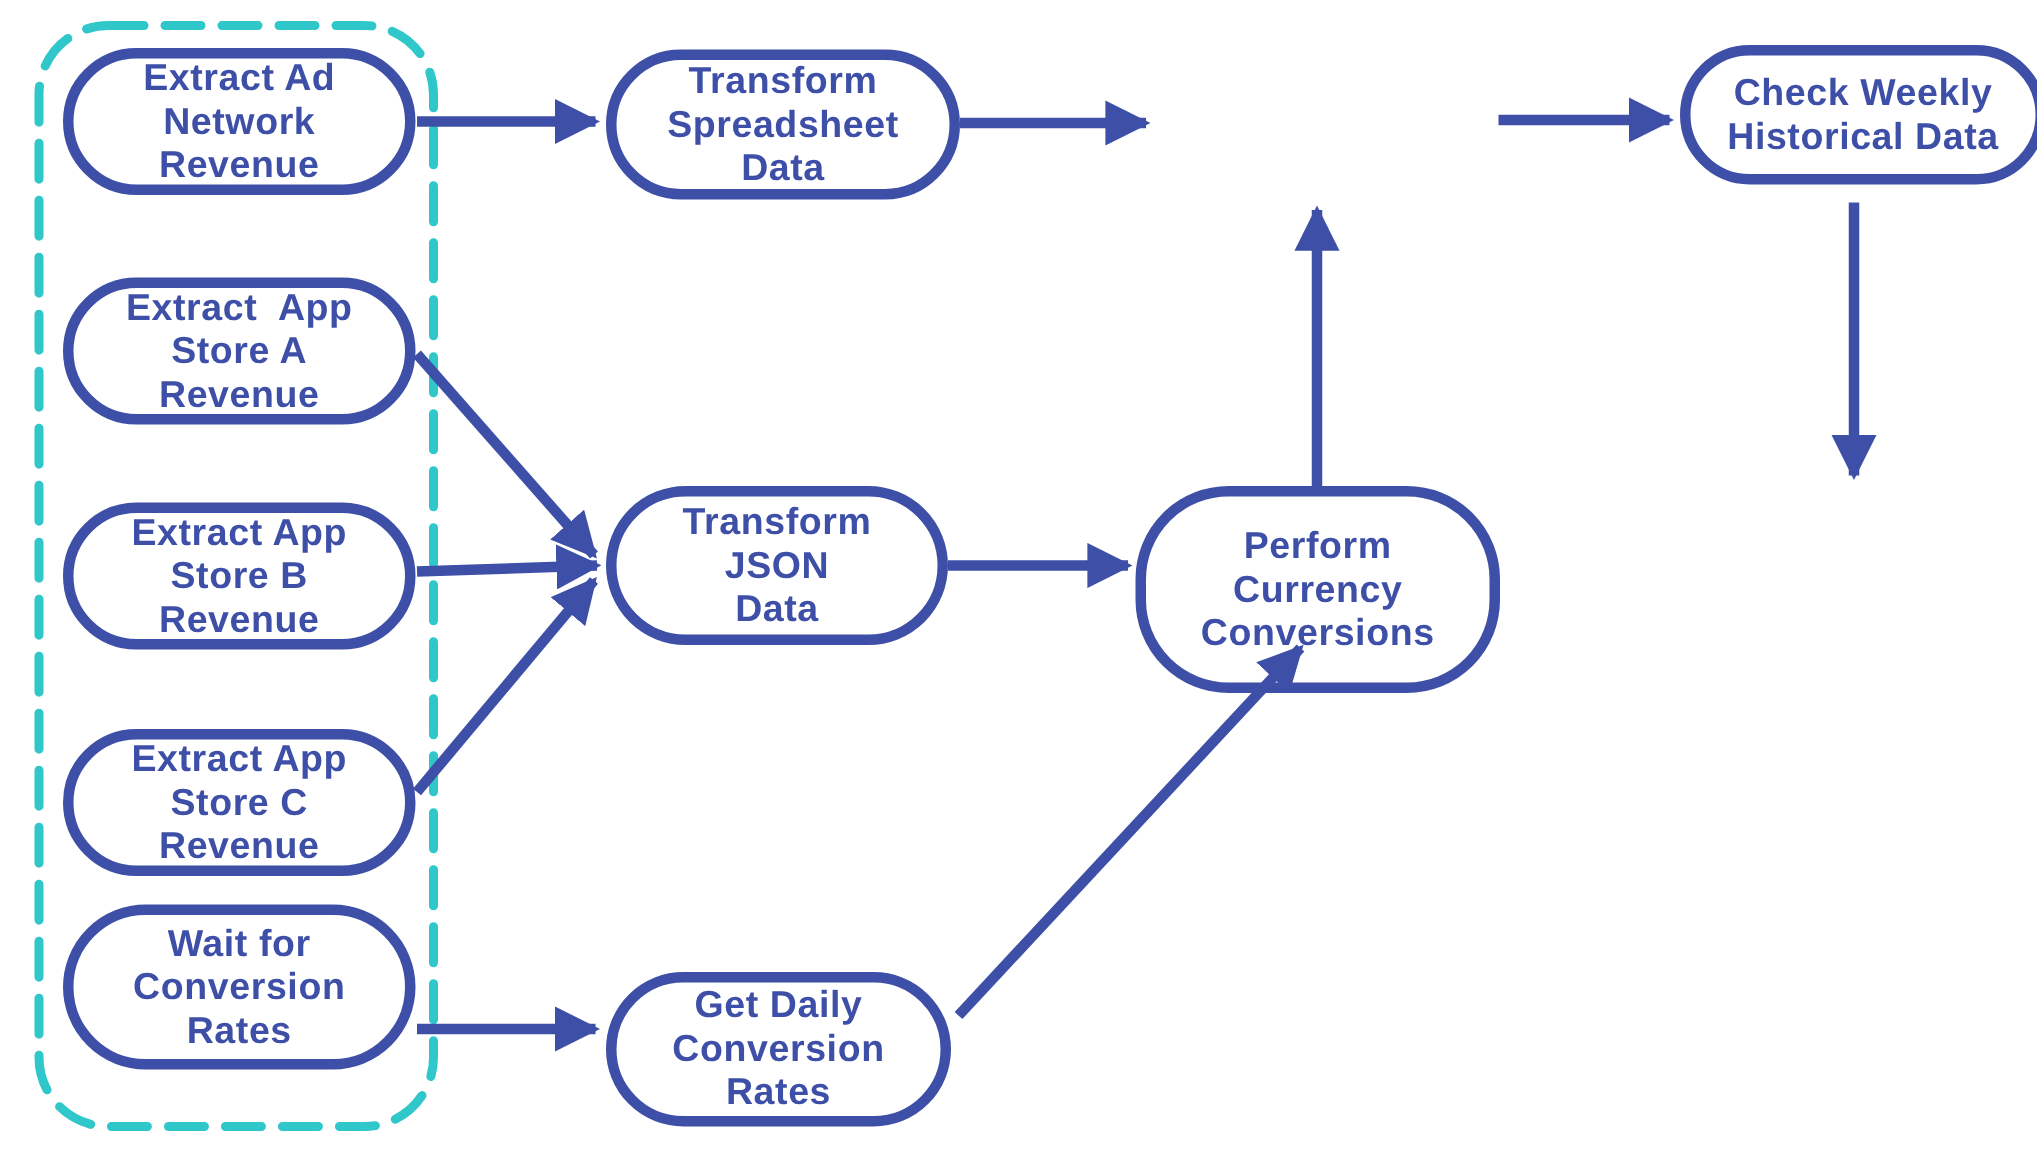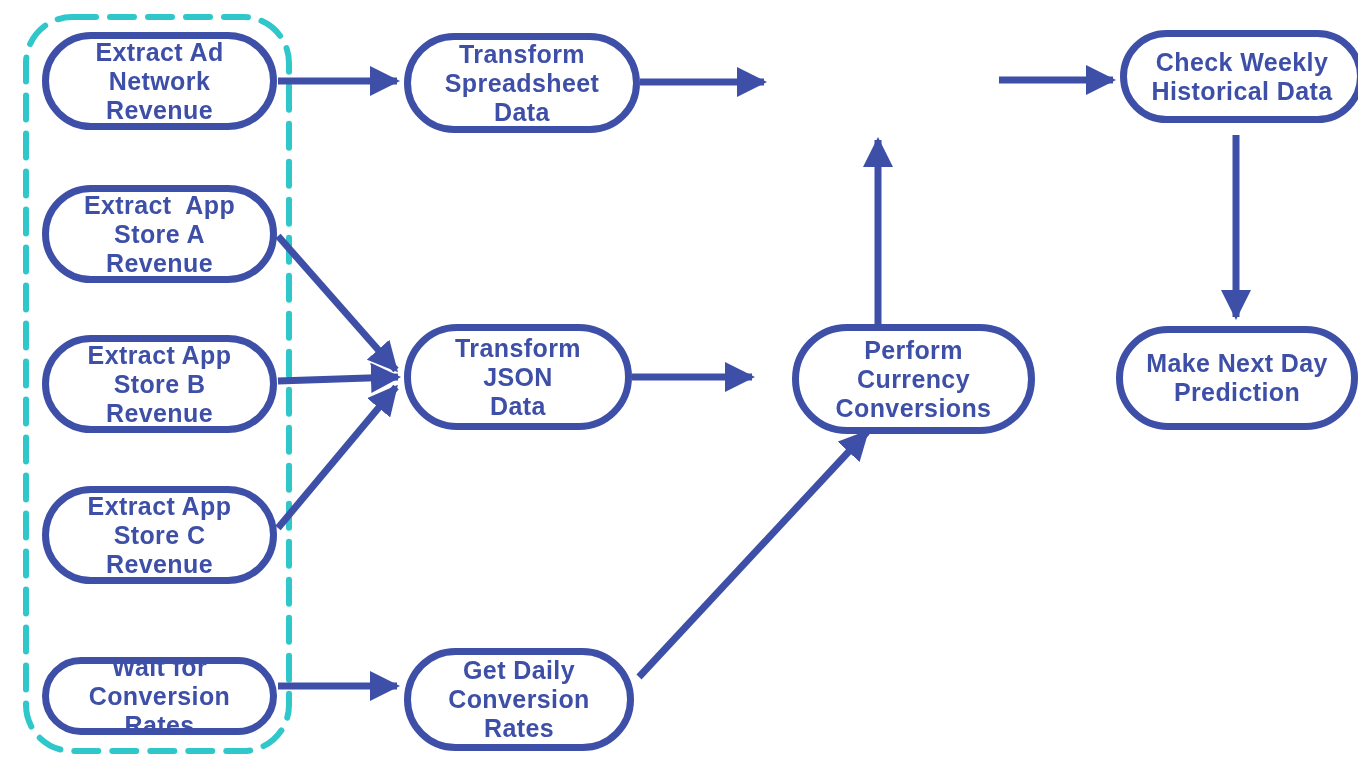--- a/index.html
+++ b/index.html
@@ -33,26 +33,26 @@
     justify-content: center;
     text-align: center;
     white-space: pre-wrap;
     background: transparent;
   }
   
   .n-extract-ad   { left: 30px;  top: 32px;  width: 235px; height: 98px; }
   .n-extract-a    { left: 30px;  top: 185px; width: 235px; height: 98px; }
   .n-extract-b    { left: 30px;  top: 335px; width: 235px; height: 98px; }
   .n-extract-c    { left: 30px;  top: 486px; width: 235px; height: 98px; }
-  .n-wait         { left: 30px;  top: 657px; width: 235px; height: 78px; }
+  .n-wait         { left: 30px;  top: 603px; width: 235px; height: 110px; }
   .n-tf-sheet     { left: 392px; top: 33px;  width: 236px; height: 100px; }
   .n-tf-json      { left: 392px; top: 324px; width: 228px; height: 106px; }
   .n-get-daily    { left: 392px; top: 648px; width: 230px; height: 103px; }
   .n-combine      { left: 757px; top: 33px;  width: 230px; height: 99px; }
-  .n-perform      { left: 780px; top: 324px; width: 243px; height: 110px; }
+  .n-perform      { left: 745px; top: 324px; width: 243px; height: 138px; }
   .n-check-weekly { left: 1108px; top: 30px; width: 244px; height: 93px; }
   .n-make-next    { left: 1104px; top: 326px; width: 242px; height: 104px; }
 </style>
 </head>
 <body>
 
 <div class="canvas">
 
   <svg class="layer" viewBox="0 0 1358 774" xmlns="http://www.w3.org/2000/svg">
     <defs>
@@ -100,16 +100,14 @@
 JSON
 Data</div>
   <div class="node n-get-daily">Get Daily
 Conversion
 Rates</div>
   <div class="node n-perform">Perform
 Currency
 Conversions</div>
   <div class="node n-check-weekly">Check Weekly
 Historical Data</div>
-  <div class="node n-make-next">Make Next Day
-Prediction</div>
 
 </div>
 
 </body></html>

